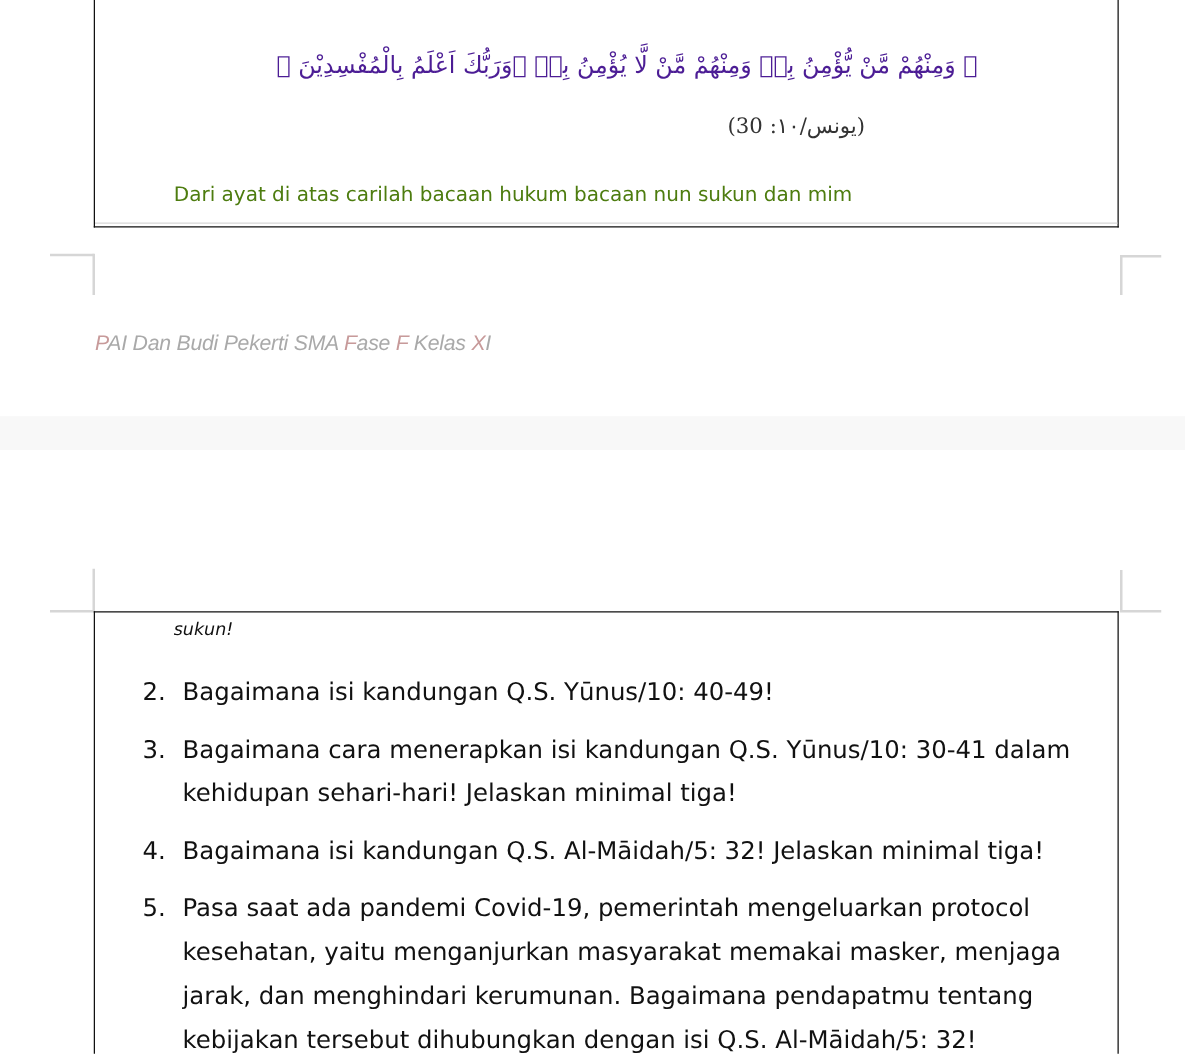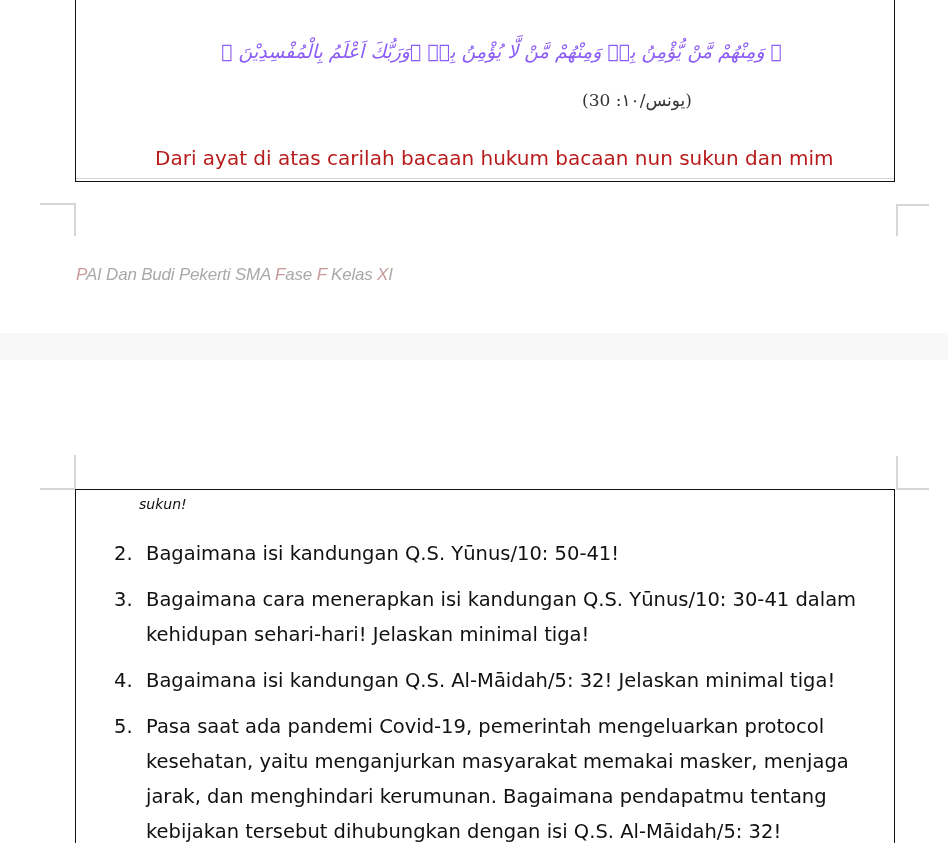--- a/index.html
+++ b/index.html
@@ -22,33 +22,32 @@
     .box-top {
       position: absolute; left: 75px; top: -2px; width: 820px; height: 184px;
       border-left: 1.5px solid #111; border-right: 1.5px solid #111; border-bottom: 1.5px solid #111;
     }
     .box-top::after {
       content: ""; position: absolute; left: 0; right: 0; bottom: 2px; height: 1px; background: #d8d8d8;
     }
     .ayat {
       position: absolute; left: 66px; top: 42px; width: 640px;
       direction: rtl; text-align: right;
-      font-family: "DejaVu Serif", serif; font-size: 19px; color: #8b5cf6;
+      font-family: "DejaVu Serif", serif; font-size: 19px; color: #4c1d95;
       white-space: nowrap;
-      font-style: italic;
     }
     .ayat-ref {
       position: absolute; left: 490px; top: 92px; width: 142px;
       direction: rtl; text-align: center;
       font-family: "DejaVu Serif", serif; font-size: 17px; color: #333;
       white-space: nowrap;
     }
     .instruction {
-      position: absolute; left: 79px; top: 148px;
-      font-size: 20px; color: #b91c1c; white-space: nowrap;
+      position: absolute; left: 63px; top: 148px;
+      font-size: 16px; color: #4d7c0f; white-space: nowrap;
     }
 
     
     .mark { position: absolute; background: #d6d6d6; }
 
     .footer-left {
       position: absolute; left: 76px; top: 246px;
       font-family: "Liberation Sans", sans-serif; font-style: italic;
       font-size: 17px; color: #a9a9a9; white-space: nowrap; letter-spacing: -0.2px; margin-top: 19px;
     }
@@ -105,21 +104,21 @@
   <div class="mark" style="left:74px;top:455px;width:1.5px;height:34px;"></div>
   <div class="mark" style="left:40px;top:488px;width:35px;height:1.5px;"></div>
   <div class="mark" style="left:896px;top:456px;width:1.5px;height:33px;"></div>
   <div class="mark" style="left:896px;top:488px;width:33px;height:1.5px;"></div>
 
   <div class="box-bottom">
     <div class="q-cont">sukun!</div>
     <ol class="q-list">
       <li class="q-item">
         <span class="q-num">2.</span>
-        <span class="q-text">Bagaimana isi kandungan Q.S. Yūnus/10: 50-41!</span>
+        <span class="q-text">Bagaimana isi kandungan Q.S. Yūnus/10: 40-49!</span>
       </li>
       <li class="q-item">
         <span class="q-num">3.</span>
         <span class="q-text">Bagaimana cara menerapkan isi kandungan Q.S. Yūnus/10: 30-41 dalam kehidupan sehari-hari! Jelaskan minimal tiga!</span>
       </li>
       <li class="q-item">
         <span class="q-num">4.</span>
         <span class="q-text">Bagaimana isi kandungan Q.S. Al-Māidah/5: 32! Jelaskan minimal tiga!</span>
       </li>
       <li class="q-item">

